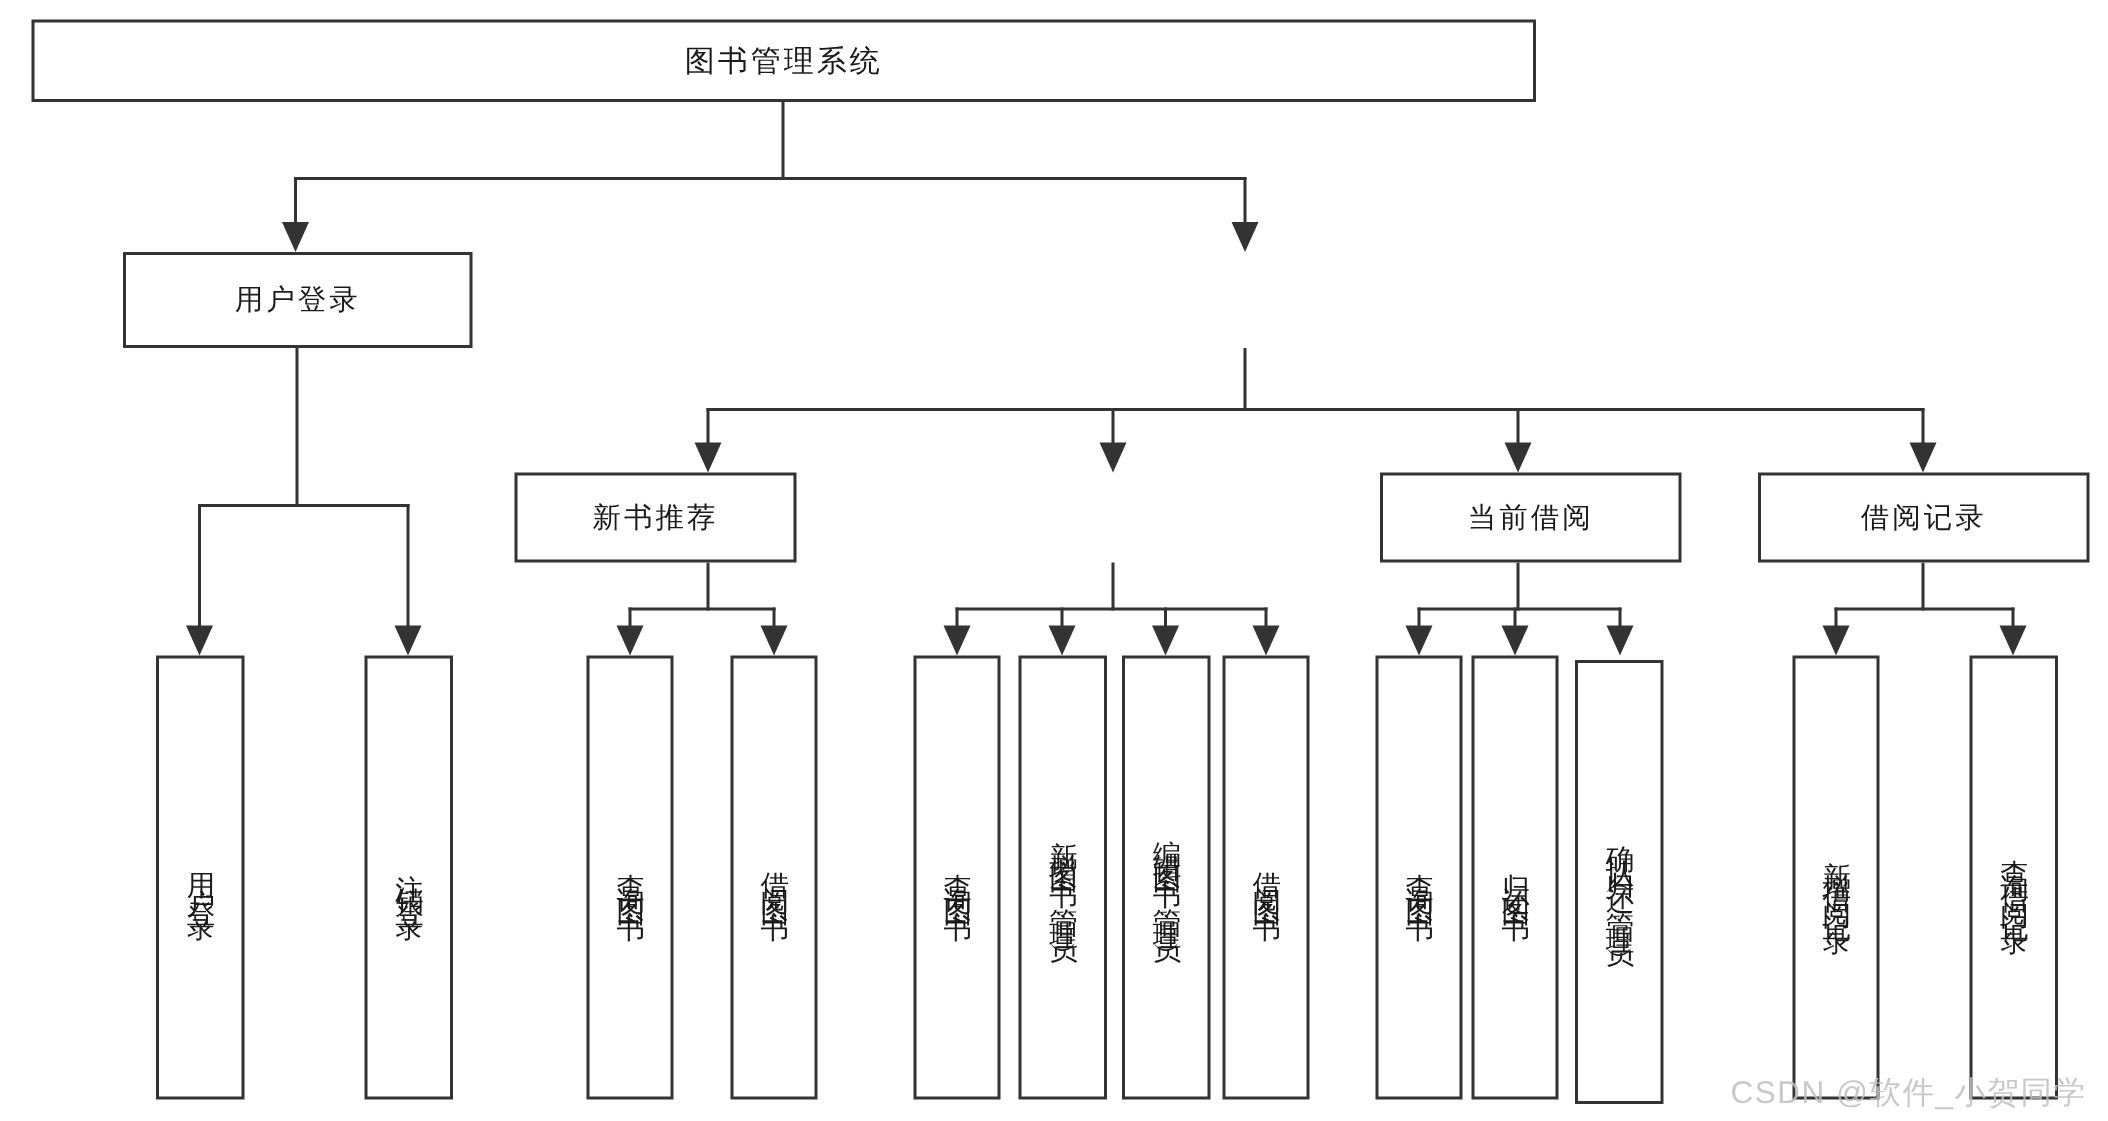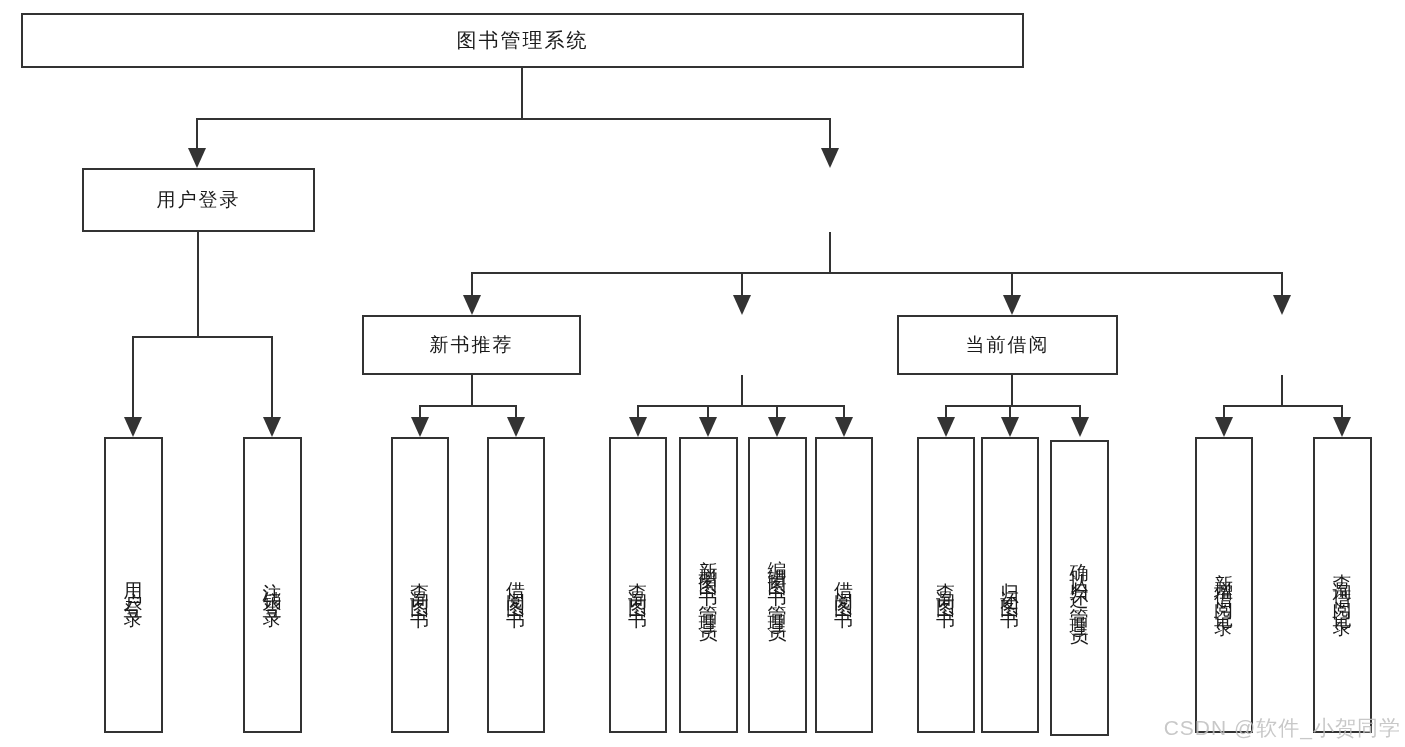--- a/index.html
+++ b/index.html
@@ -53,21 +53,21 @@
   .arrow {
     position: absolute;
     width: 0; height: 0;
     border-left: 9px solid transparent;
     border-right: 9px solid transparent;
     border-top: 20px solid var(--line);
     z-index: 1;
   }
   .watermark {
     position: absolute;
-    right: 4px;
+    right: 14px;
     top: 714px;
     font-size: 21px;
     color: var(--wm);
     opacity: 0.85;
     letter-spacing: 1px;
     z-index: 5;
     white-space: nowrap;
   }
 </style>
 </head>
@@ -97,22 +97,23 @@
   <div class="hline" style="left:471px;top:272px;width:812px"></div>
   <div class="vline" style="left:471px;top:272px;height:26px"></div>
   <div class="arrow" style="left:463px;top:295px"></div>
   <div class="vline" style="left:741px;top:272px;height:26px"></div>
   <div class="arrow" style="left:733px;top:295px"></div>
   <div class="vline" style="left:1011px;top:272px;height:26px"></div>
   <div class="arrow" style="left:1003px;top:295px"></div>
   <div class="vline" style="left:1281px;top:272px;height:26px"></div>
   <div class="arrow" style="left:1273px;top:295px"></div>
 
-  <div class="box" style="left:362px;top:315px;width:219px;height:60px">新书推荐</div>
-  <div class="box" style="left:897px;top:315px;width:221px;height:60px">当前借阅</div>
+  <div class="box" style="left:343px;top:315px;width:188px;height:60px">新书推荐</div>
+  <div class="box" style="left:920px;top:315px;width:201px;height:60px">当前借阅</div>
+  <div class="box" style="left:1172px;top:315px;width:221px;height:60px">借阅记录</div>
 
   <div class="vline" style="left:471px;top:375px;height:32px"></div>
   <div class="hline" style="left:419px;top:405px;width:98px"></div>
   <div class="vline" style="left:419px;top:405px;height:14px"></div>
   <div class="arrow" style="left:411px;top:417px"></div>
   <div class="vline" style="left:515px;top:405px;height:14px"></div>
   <div class="arrow" style="left:507px;top:417px"></div>
 
   <div class="vline" style="left:741px;top:375px;height:32px"></div>
   <div class="hline" style="left:637px;top:405px;width:208px"></div>

